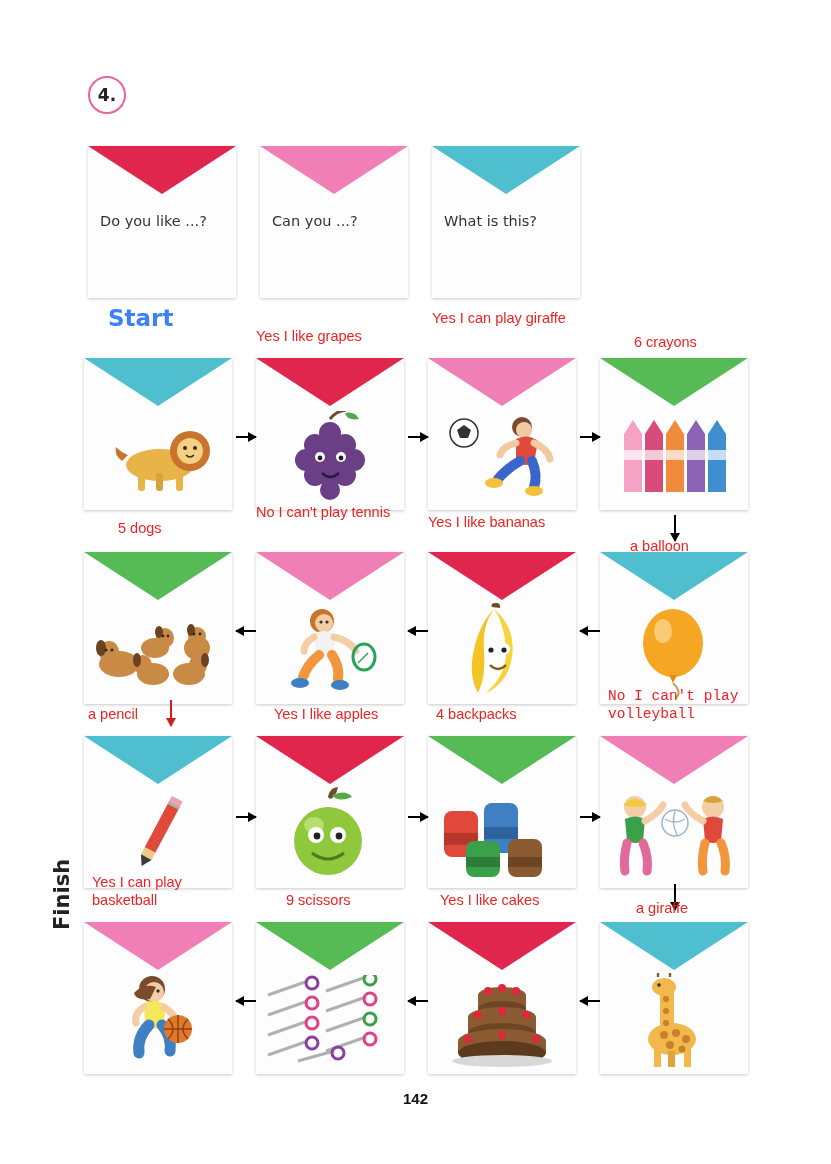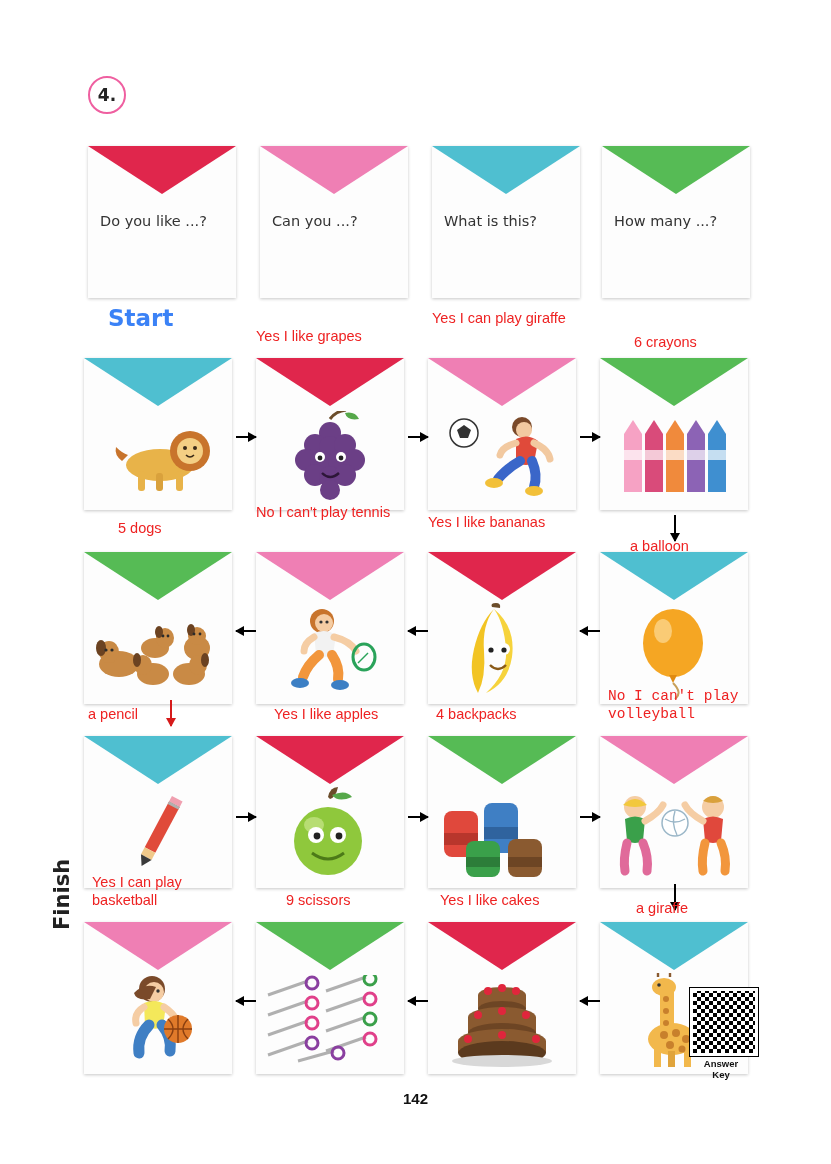--- a/index.html
+++ b/index.html
@@ -212,24 +212,20 @@
     <div class="tri" style="border-top-color:#e0264c;"></div>
     <div class="q-text">Do you like ...?</div>
   </div>
   <div class="card" style="left:260px; top:146px;">
     <div class="tri" style="border-top-color:#ef7fb4;"></div>
     <div class="q-text">Can you ...?</div>
   </div>
   <div class="card" style="left:432px; top:146px;">
     <div class="tri" style="border-top-color:#4fbfd0;"></div>
     <div class="q-text">What is this?</div>
-  </div>
-  <div class="card" style="left:602px; top:146px;">
-    <div class="tri" style="border-top-color:#56bb55;"></div>
-    <div class="q-text">How many ...?</div>
   </div>
 
   <div class="start-label">Start</div>
 
   <div class="card" style="left:84px; top:358px;">
     <div class="tri" style="border-top-color:#4fbfd0;"></div>
     <div class="pic">
       <svg width="120" height="80" viewBox="0 0 120 80">
         <ellipse cx="62" cy="48" rx="34" ry="16" fill="#e8b349"></ellipse>
         <rect x="40" y="54" width="7" height="20" rx="3" fill="#e8b349"></rect>
@@ -637,23 +633,16 @@
             <circle cx="58" cy="76" r="3.5"></circle>
         </g>
       </svg>
     </div>
   </div>
 
   <div class="arrow-h left" style="left:580px; top:1000px; width:20px;"></div>
   <div class="arrow-h left" style="left:408px; top:1000px; width:20px;"></div>
   <div class="arrow-h left" style="left:236px; top:1000px; width:20px;"></div>
 
-  <div class="qr-wrap">
-    <div class="qr"></div>
-    <div class="qr-label">
-      <div>Answer</div>
-      <div>Key</div>
-    </div>
-  </div>
 
   <div class="page-number">142</div>
 
 </div>
 
 </body></html>

